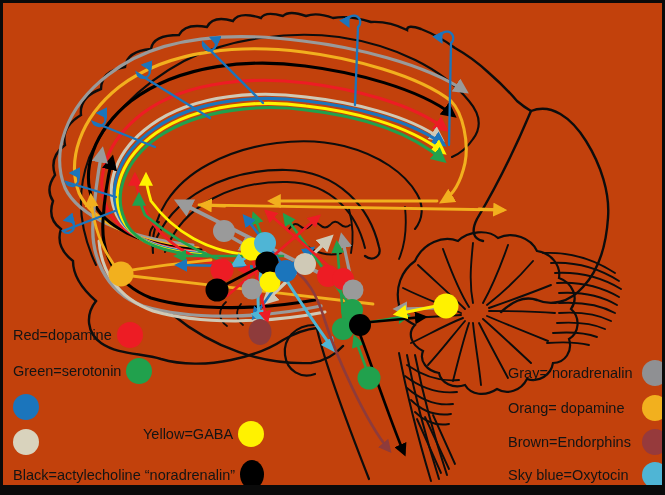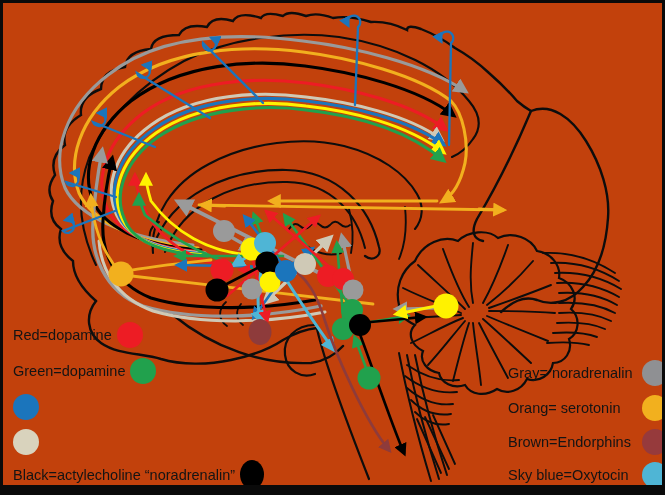--- a/index.html
+++ b/index.html
@@ -233,40 +233,44 @@
     <ellipse cx="257" cy="329" rx="11.5" ry="13" style="fill:var(--c-brown)"></ellipse>
     <circle cx="443" cy="303" r="12.5" style="fill:var(--c-yellow)"></circle>
   </g>
 </svg>
 
   <div class="legend-row" style="left:10px;top:319px">
     <span>Red=dopamine</span>
     <span class="dot" style="background: rgb(237, 28, 36);"></span>
   </div>
   <div class="legend-row" style="left:10px;top:355px">
-    <span>Green=dopamine</span>
+    <span>Green=serotonin</span>
     <span class="dot" style="background: rgb(33, 161, 77);"></span>
   </div>
   <div class="legend-row" style="left:10px;top:391px">
     <span class="dot" style="background: rgb(27, 117, 188);"></span>
   </div>
   <div class="legend-row" style="left:10px;top:426px">
     <span class="dot" style="background: rgb(217, 211, 189);"></span>
+  </div>
+  <div class="legend-row" style="left:140px;top:418px">
+    <span>Yellow=GABA</span>
+    <span class="dot" style="background: rgb(255, 242, 0);"></span>
   </div>
   <div class="legend-row" style="left:10px;top:457px">
     <span>Black=actylecholine “noradrenalin”</span>
     <span class="dot tall" style="background: rgb(0, 0, 0);"></span>
   </div>
 
   <div class="legend-row rrow" style="left:505px;top:357px">
     <span>Gray= noradrenalin</span>
     <span class="dot" style="background: rgb(143, 144, 147);"></span>
   </div>
   <div class="legend-row rrow" style="left:505px;top:392px">
-    <span>Orang= serotonin</span>
+    <span>Orang= dopamine</span>
     <span class="dot" style="background: rgb(242, 176, 30);"></span>
   </div>
   <div class="legend-row rrow" style="left:505px;top:426px">
     <span>Brown=Endorphins</span>
     <span class="dot" style="background: rgb(150, 58, 60);"></span>
   </div>
   <div class="legend-row rrow" style="left:505px;top:459px">
     <span>Sky blue=Oxytocin</span>
     <span class="dot" style="background: rgb(79, 181, 213);"></span>
   </div>

